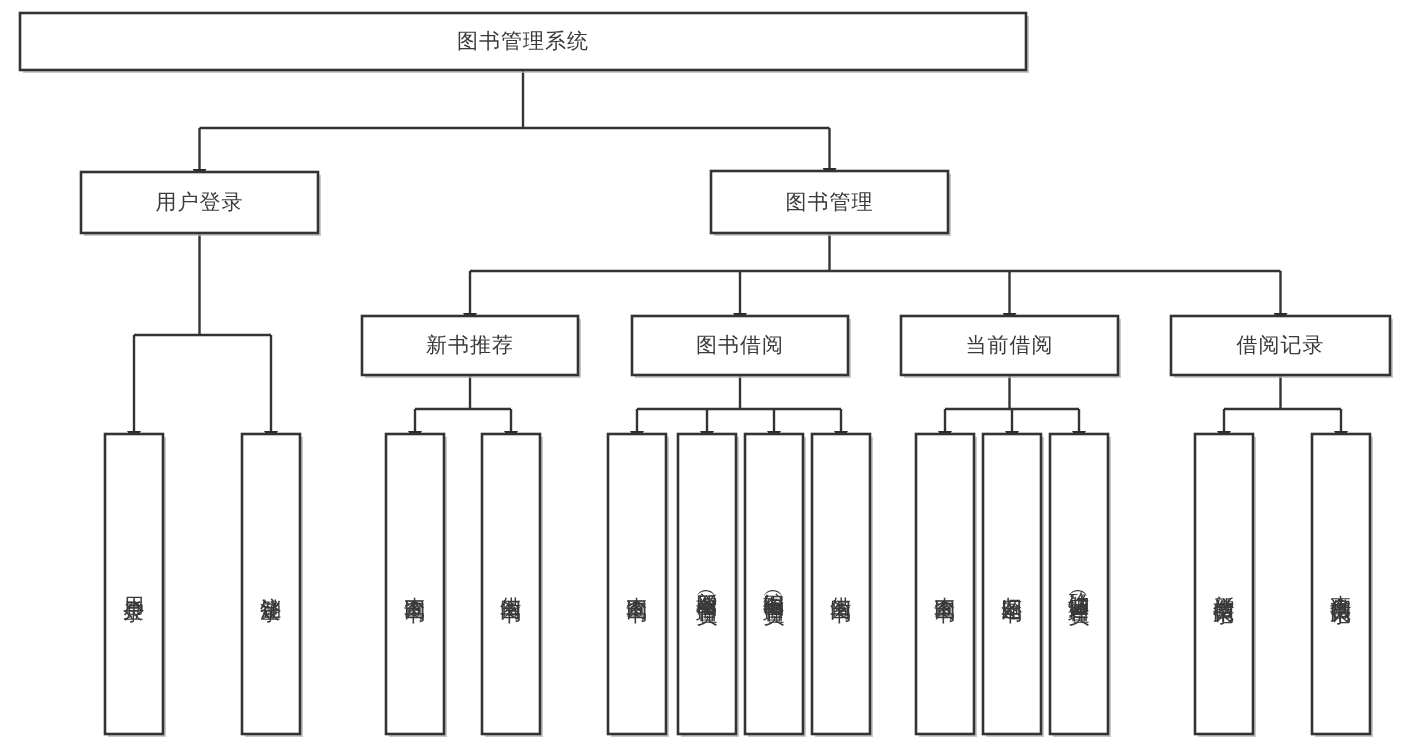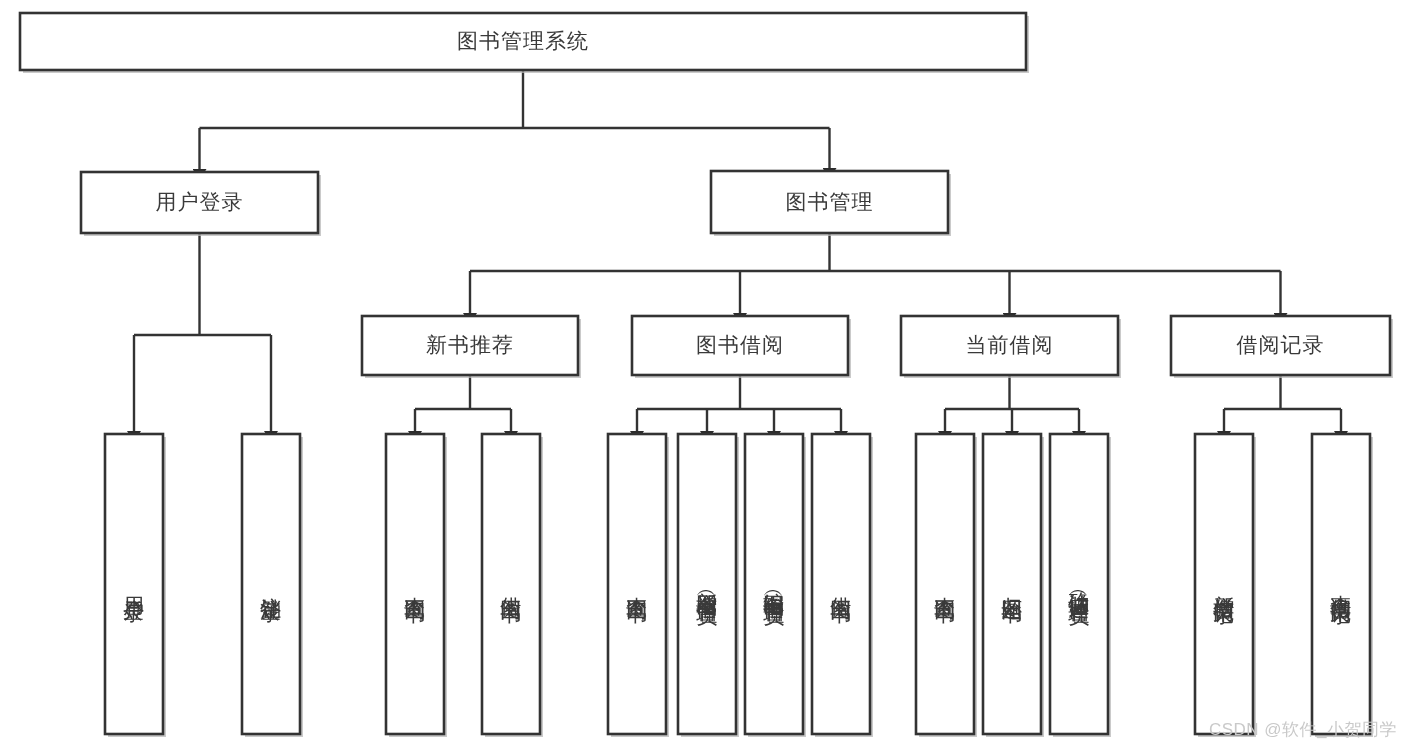--- a/index.html
+++ b/index.html
@@ -183,14 +183,13 @@
       <div class="leaf-label-wrap" style="left: 608px; top: 434px; width: 58px; height: 300px;">查询图书</div>
       <div class="leaf-label-wrap" style="left: 678px; top: 434px; width: 58px; height: 300px;">新增图书（管理员）</div>
       <div class="leaf-label-wrap" style="left: 745px; top: 434px; width: 58px; height: 300px;">编辑图书（管理员）</div>
       <div class="leaf-label-wrap" style="left: 812px; top: 434px; width: 58px; height: 300px;">借阅图书</div>
       <div class="leaf-label-wrap" style="left: 916px; top: 434px; width: 58px; height: 300px;">查询图书</div>
       <div class="leaf-label-wrap" style="left: 983px; top: 434px; width: 58px; height: 300px;">归还图书</div>
       <div class="leaf-label-wrap" style="left: 1050px; top: 434px; width: 58px; height: 300px;">确认归还（管理员）</div>
       <div class="leaf-label-wrap" style="left: 1195px; top: 434px; width: 58px; height: 300px;">新增借阅记录</div>
       <div class="leaf-label-wrap" style="left: 1312px; top: 434px; width: 58px; height: 300px;">查询借阅记录</div>
     </div>
-  <div class="watermark">CSDN @软件_小贺同学</div>
 </div>
 
 </body></html>

